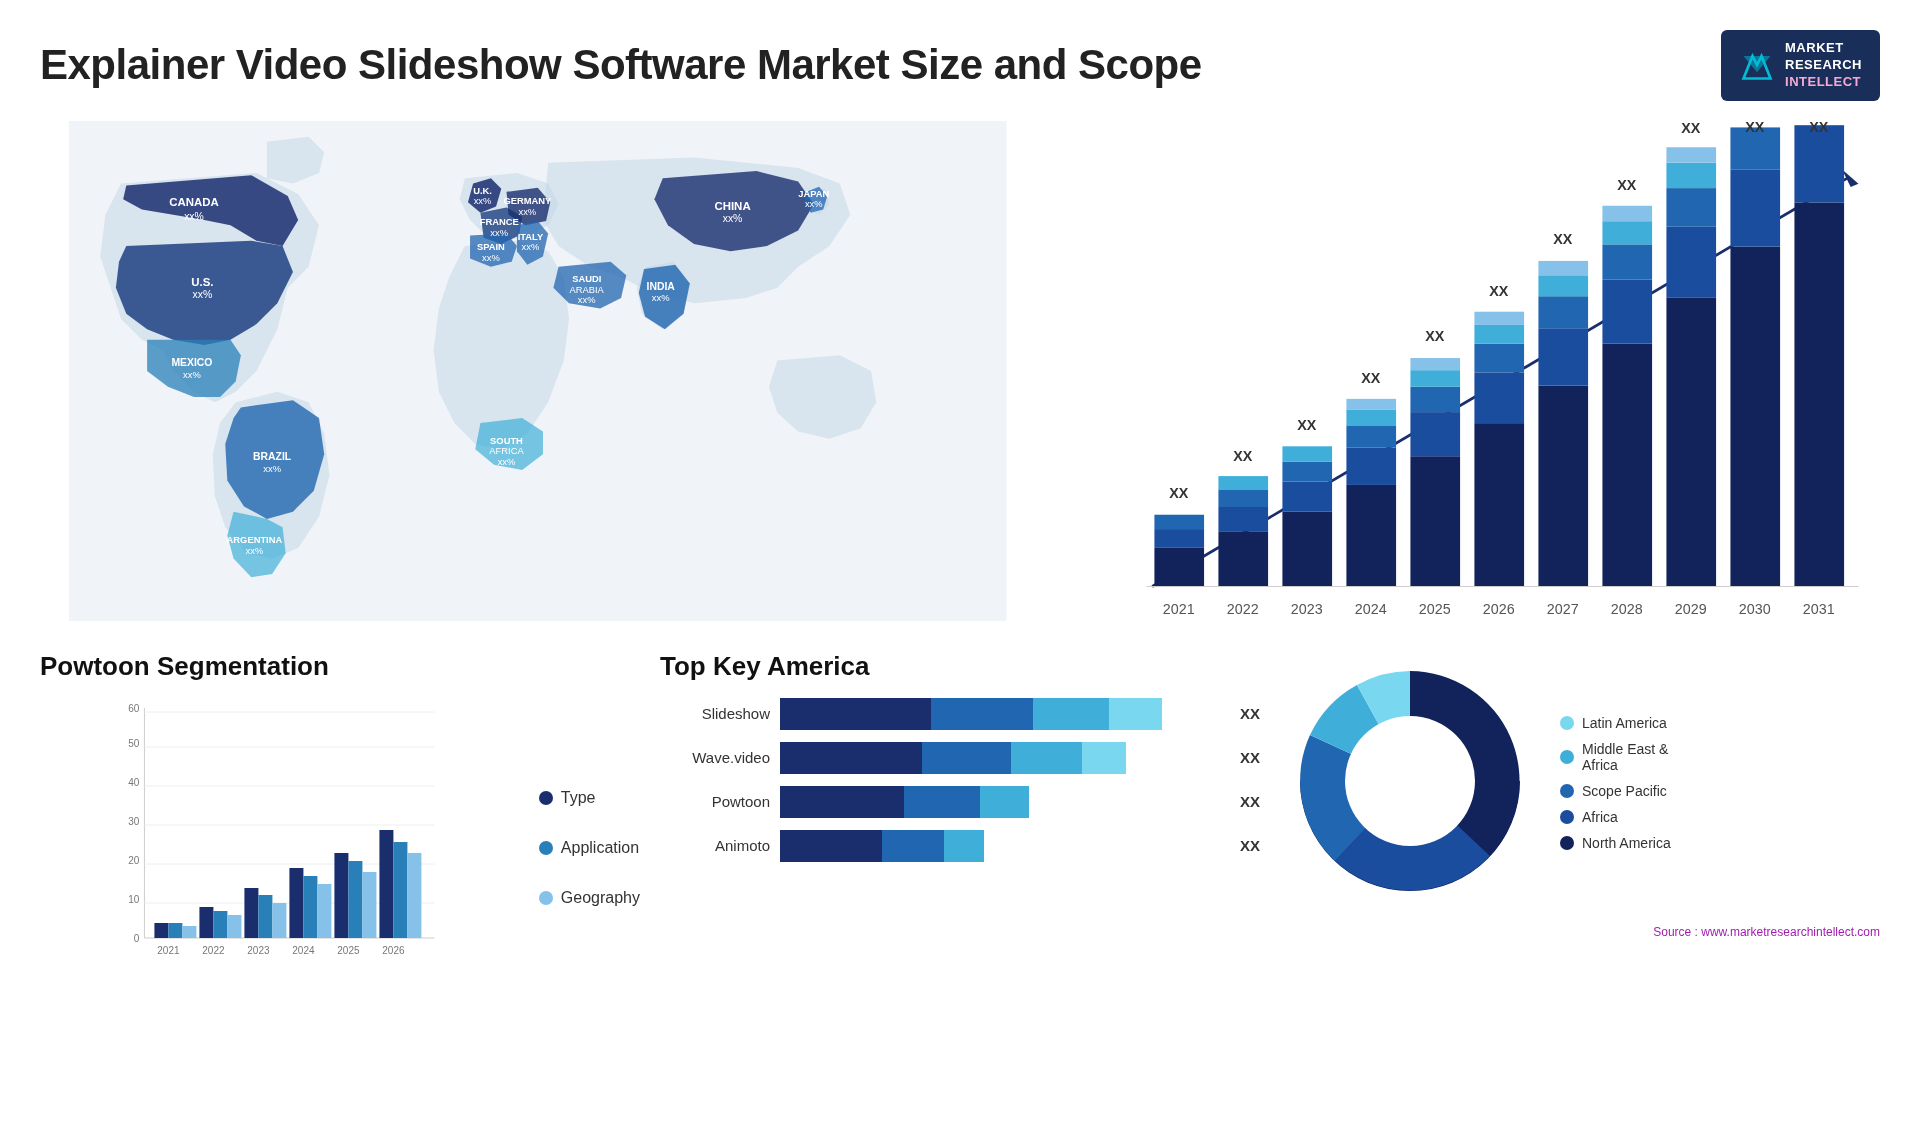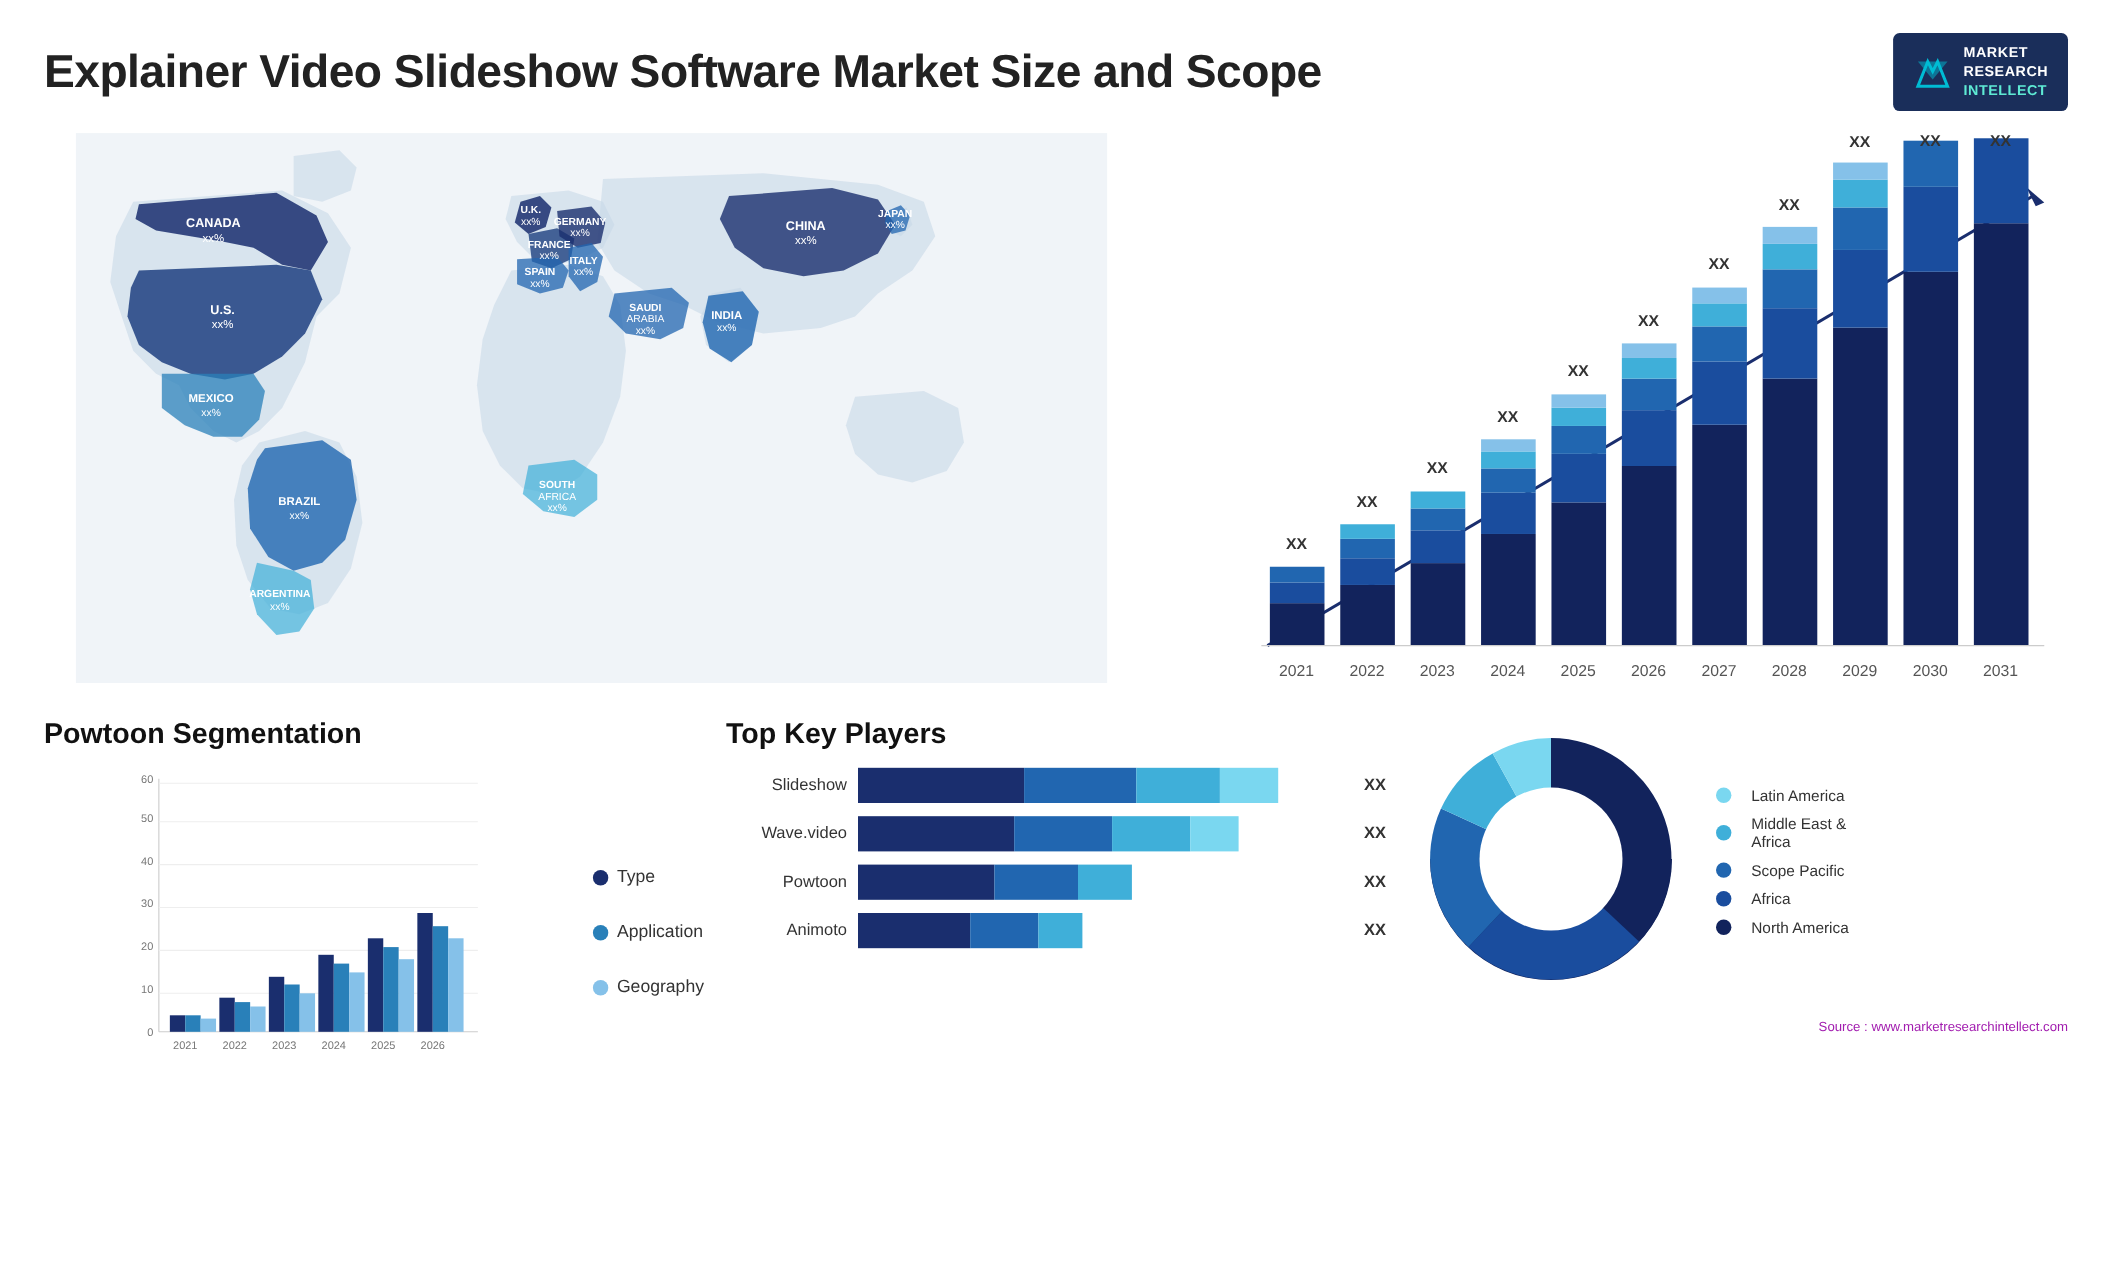--- a/index.html
+++ b/index.html
@@ -46,21 +46,21 @@
       font-size: 13px;
       font-weight: 700;
       line-height: 1.3;
       text-transform: uppercase;
       letter-spacing: 0.5px;
     }
     .logo-text span {
       display: block;
     }
     .logo-text .highlight {
-      color: #5eead4;
+      color: #f9a8d4;
     }
 
     
     .top-section {
       display: flex;
       gap: 30px;
       margin-bottom: 30px;
     }
     .map-container {
       flex: 1.1;
@@ -188,21 +188,21 @@
       flex-shrink: 0;
     }
     .regional-legend {
       display: flex;
       flex-direction: column;
       gap: 10px;
     }
     .reg-legend-item {
       display: flex;
       align-items: center;
-      gap: 18px;
+      gap: 8px;
       font-size: 14px;
       color: #333;
     }
     .reg-dot {
       width: 14px;
       height: 14px;
       border-radius: 50%;
       flex-shrink: 0;
     }
 
@@ -508,21 +508,21 @@
           </div>
           <div class="legend-item">
             <div class="legend-dot" style="background:#85c1e9"></div>
             <span>Geography</span>
           </div>
         </div>
       </div>
     </div>
 
     <div class="key-players-box">
-      <h2 class="section-title">Top Key Players</h2>
+      <h2 class="section-title">Top Key America</h2>
       <div class="players-table">
 
         <div class="player-row">
           <div class="player-name">Slideshow</div>
           <div class="player-bar-container">
             <div class="player-bar-seg1" style="width:34%"></div>
             <div class="player-bar-seg2" style="width:23%"></div>
             <div class="player-bar-seg3" style="width:17%"></div>
             <div class="player-bar-seg4" style="width:12%"></div>
           </div>

